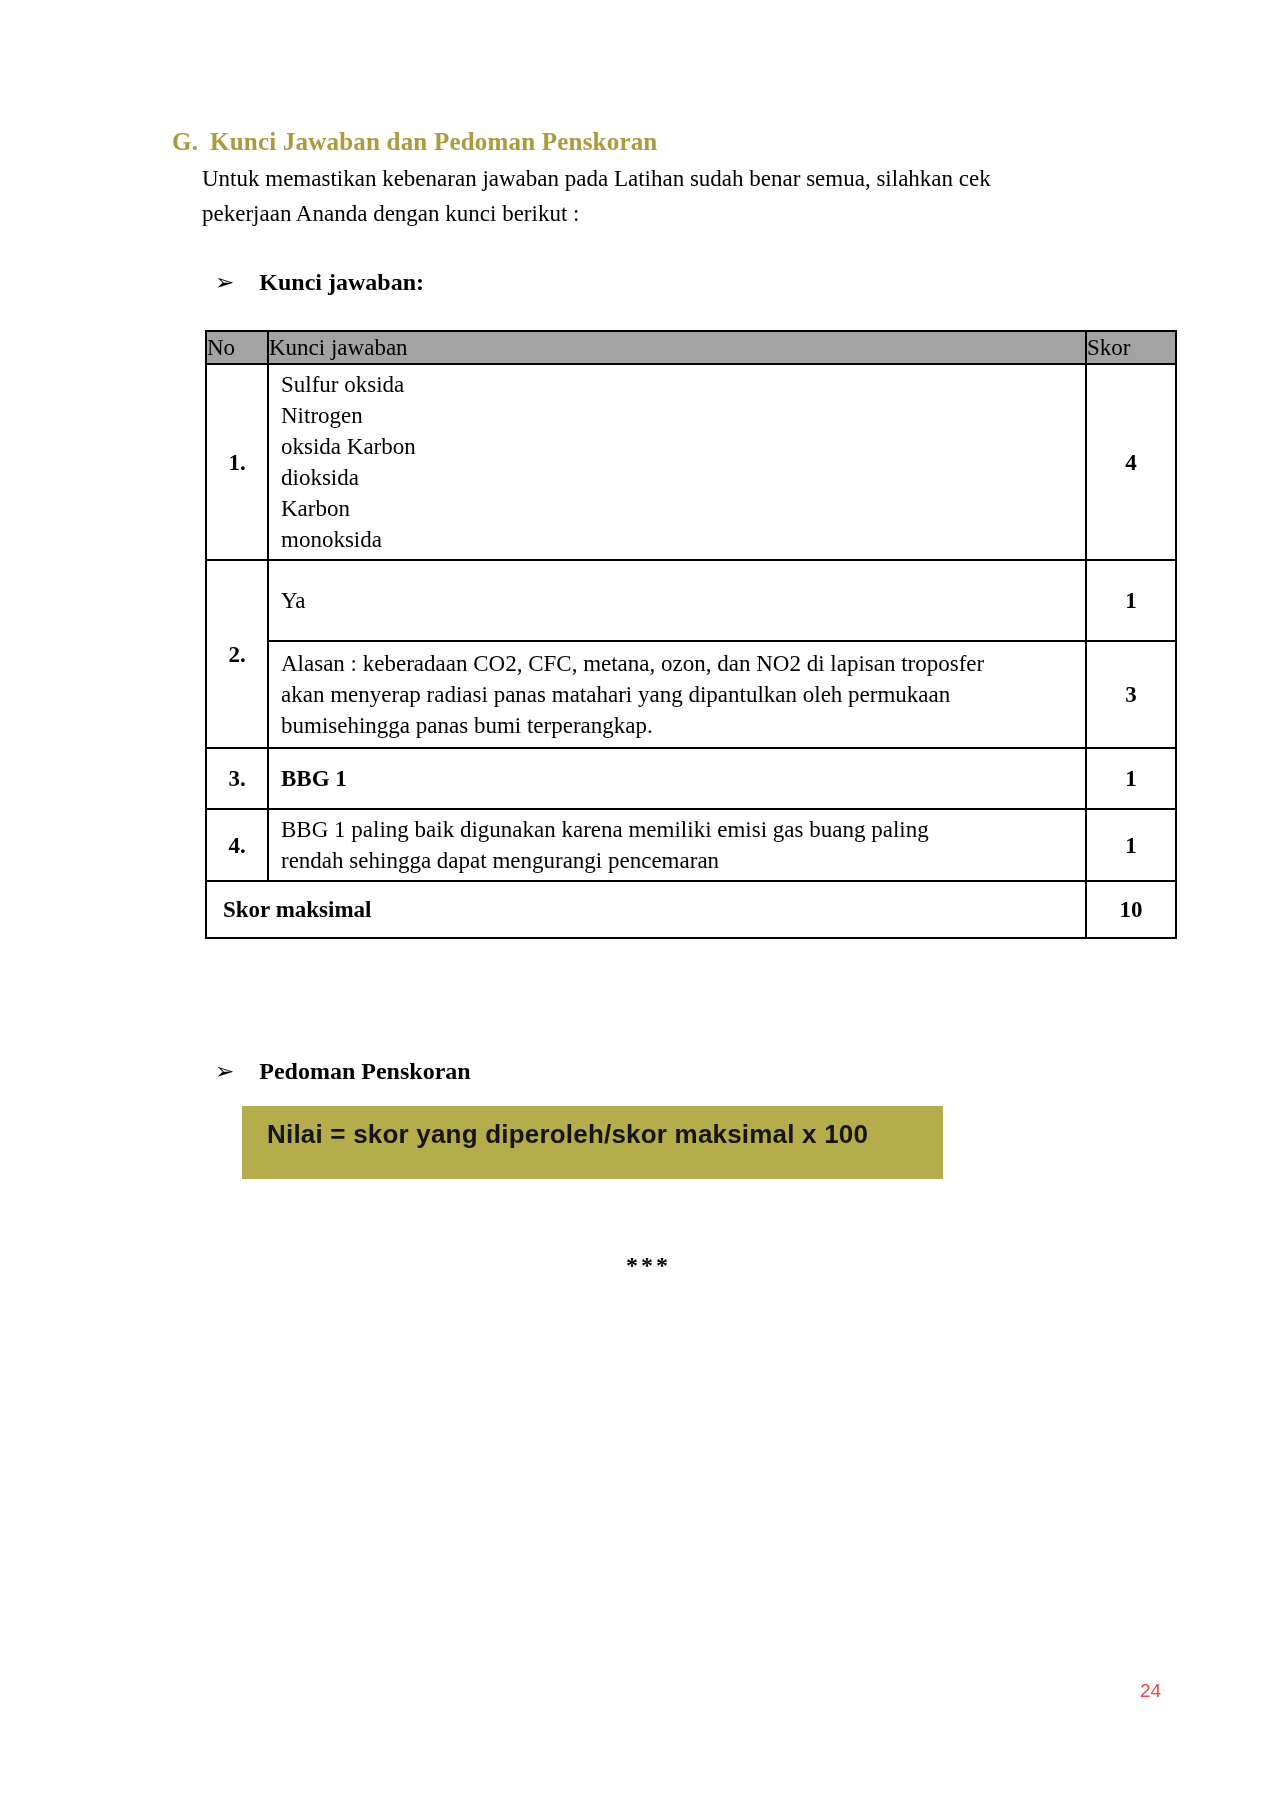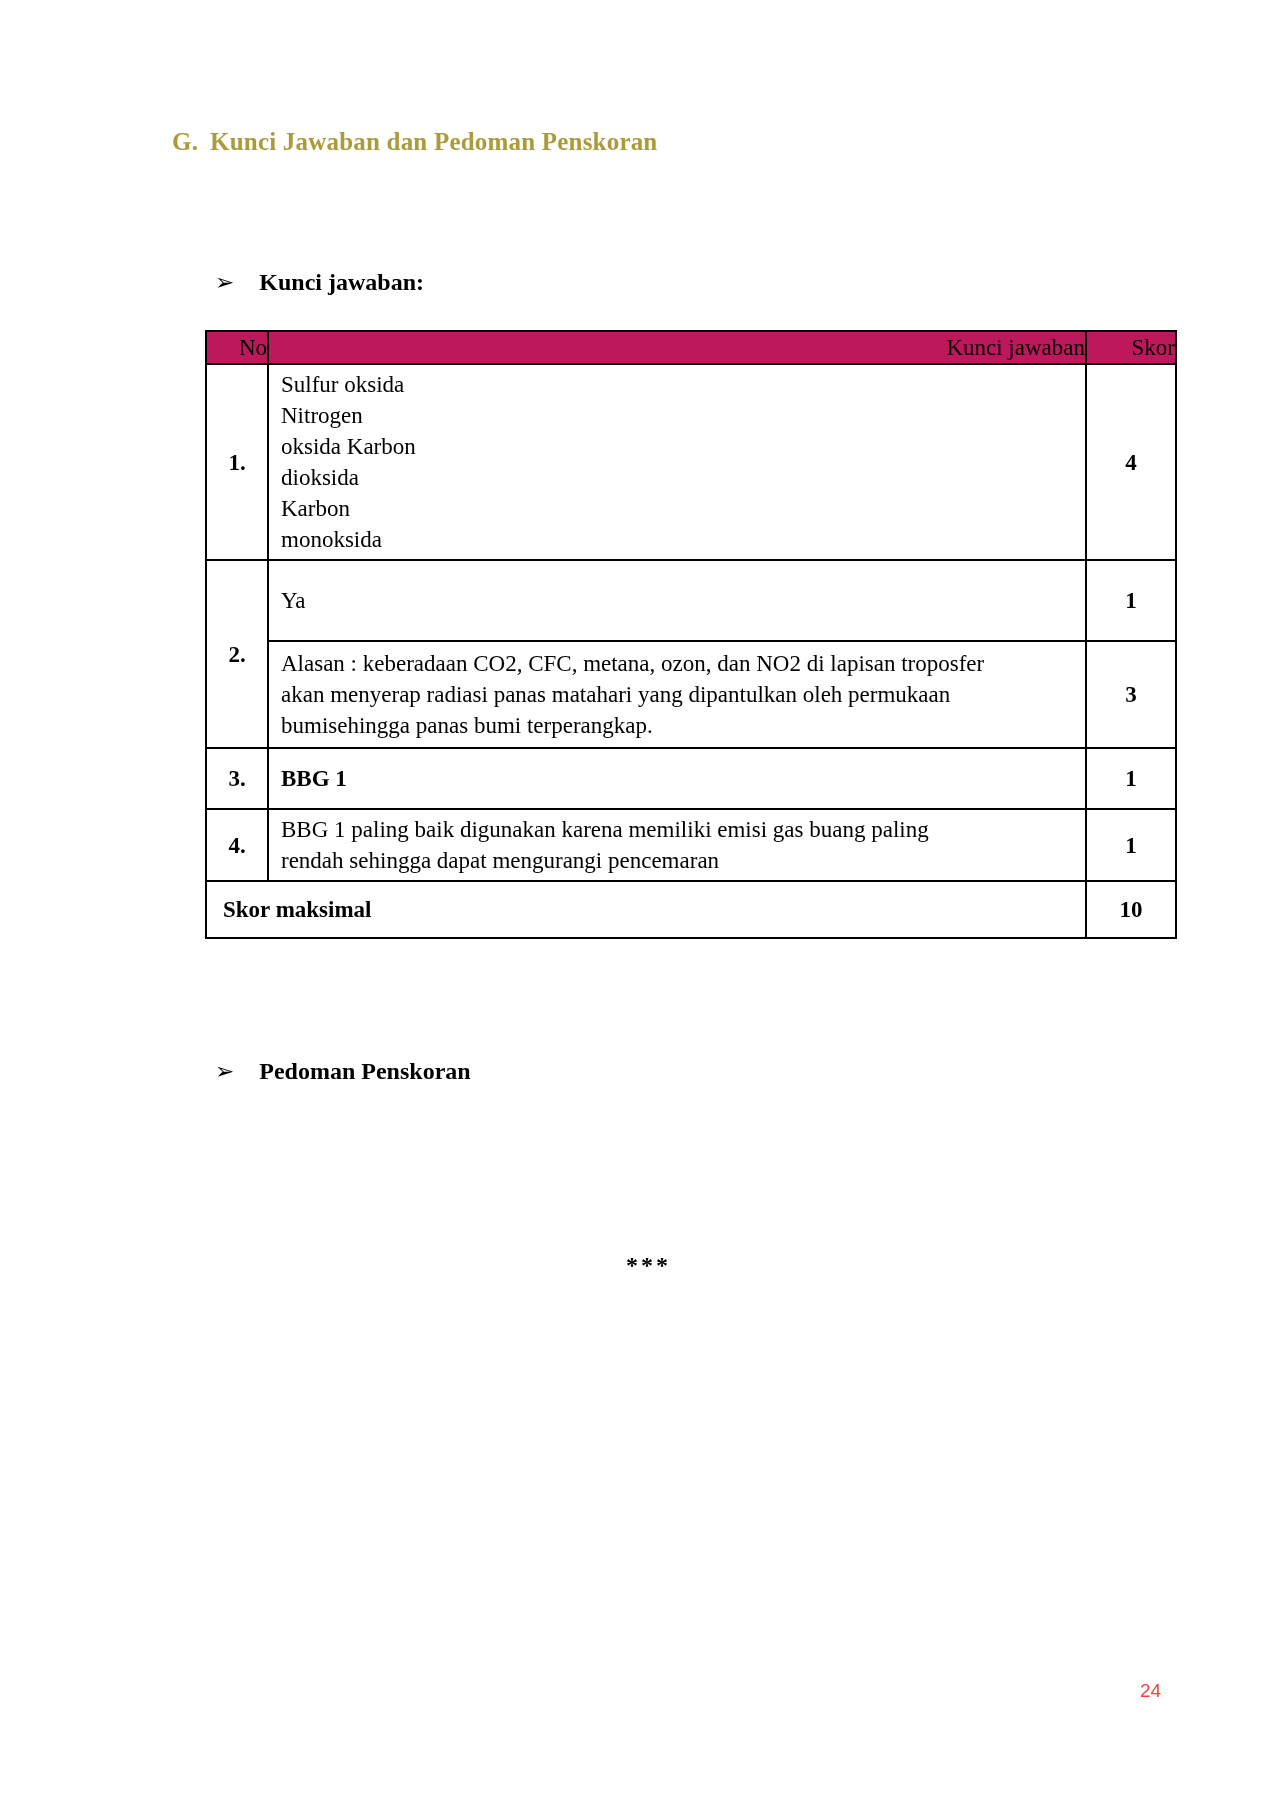--- a/index.html
+++ b/index.html
@@ -34,21 +34,21 @@
     border-collapse:collapse; table-layout:fixed;
     font-size:23px; line-height:31px;
   }
   .answer-table col.c-no   { width:62px; }
   .answer-table col.c-ans  { width:818px; }
   .answer-table col.c-skor { width:90px; }
   .answer-table th, .answer-table td {
     border:2px solid #000; padding:0; vertical-align:middle;
   }
   .answer-table thead th {
-    background:#be185d; font-weight:normal; text-align:right; height:29px;
+    background:#a3a3a3; font-weight:normal; text-align:left; height:29px;
   }
   .answer-table td.no-cell   { text-align:center; font-weight:bold; }
   .answer-table td.ans-cell  { text-align:left; padding:4px 10px 4px 12px; white-space:pre-line; }
   .answer-table td.skor-cell { text-align:center; font-weight:bold; }
   .answer-table td.bold-ans  { font-weight:bold;margin-left:32px; }
   .answer-table td.footer-cell { font-weight:bold; padding-left:16px; text-align:left; }
   .h-r1 { height:188px; }
   .h-r2a { height:81px; }
   .h-r2b { height:107px; }
   .h-r3 { height:61px; }
@@ -77,20 +77,22 @@
 </head>
 <body>
 
 <div class="page">
 
   <div class="section-heading">
     <span>G.</span>
     <span>Kunci Jawaban dan Pedoman Penskoran</span>
   </div>
 
+  <div class="intro">Untuk memastikan kebenaran jawaban pada Latihan sudah benar semua, silahkan cek
+pekerjaan Ananda dengan kunci berikut :</div>
 
   <div class="bullet-heading bh-kunci">
     <span class="arrow">➢</span>
     <span class="bh-text">Kunci jawaban:</span>
   </div>
 
   <table class="answer-table">
     <colgroup>
         <col class="c-no">
         <col class="c-ans">
@@ -141,18 +143,21 @@
         <td class="skor-cell">10</td>
       </tr>
     </tbody>
   </table>
 
   <div class="bullet-heading bh-pedoman">
     <span class="arrow">➢</span>
     <span class="bh-text">Pedoman Penskoran</span>
   </div>
 
+  <div class="formula-box">
+    <span class="formula-text">Nilai = skor yang diperoleh/skor maksimal x 100</span>
+  </div>
 
   <div class="stars">***</div>
 
   <div class="page-number">24</div>
 
 </div>
 
 </body></html>

